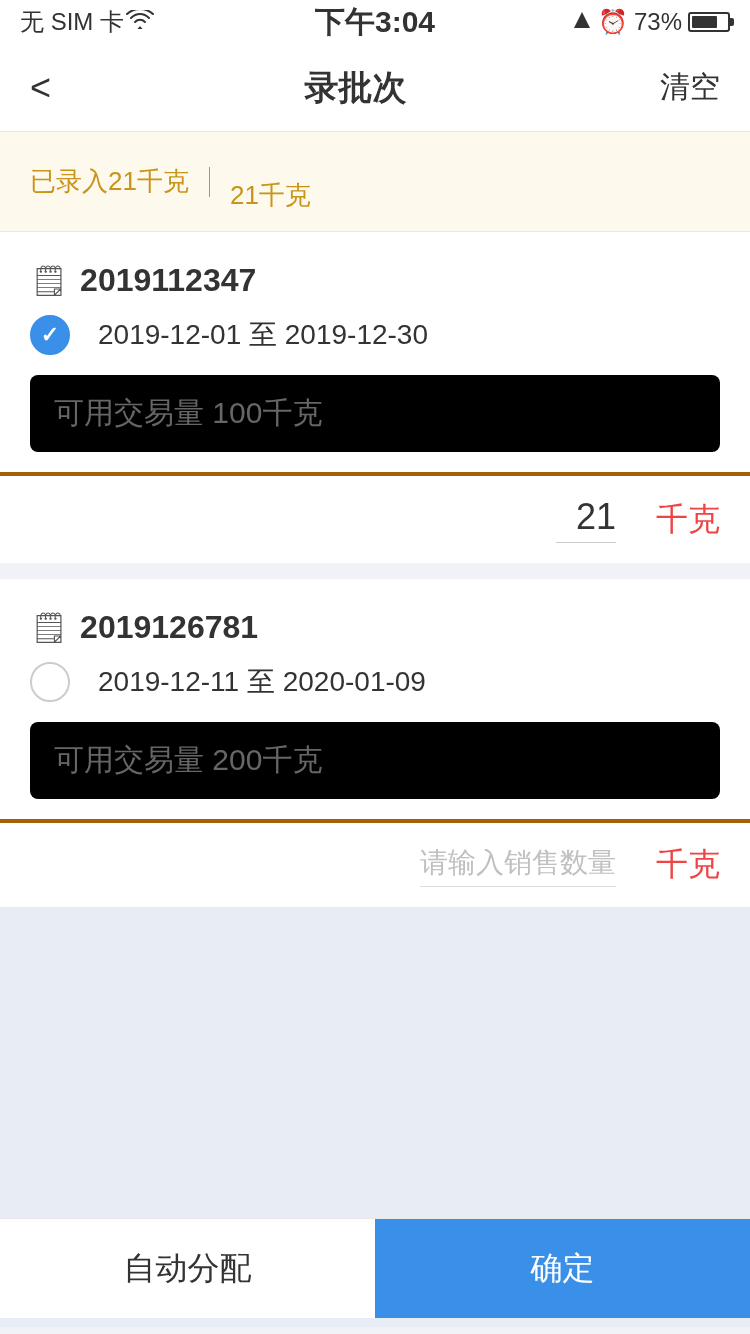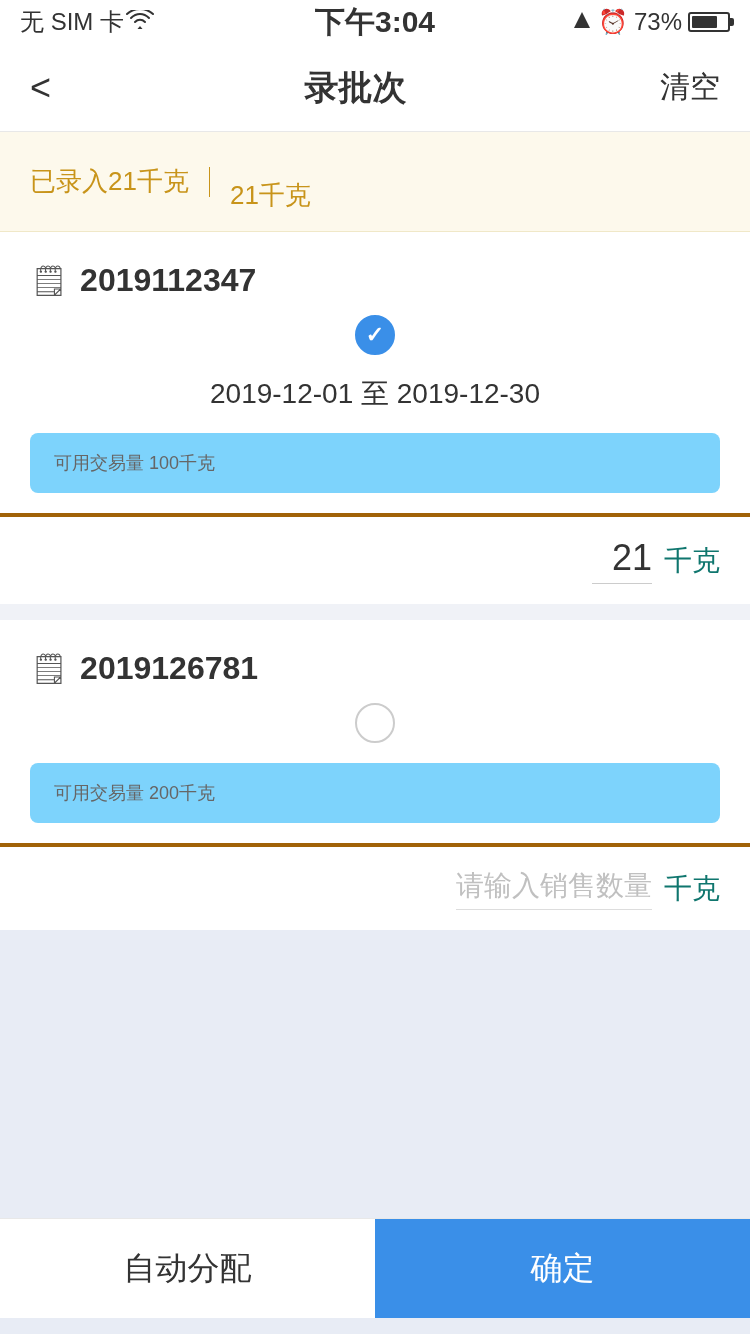--- a/index.html
+++ b/index.html
@@ -140,23 +140,22 @@
       color: #555;
     }
     .batch-id {
       font-size: 32px;
       font-weight: 600;
       color: #333;
     }
     .batch-date-row {
       display: flex;
       align-items: center;
-      gap: 20px;
+      gap: 28px;
       margin-bottom: 20px;
-      flex-direction: column;
     }
     .radio-btn {
       width: 40px;
       height: 40px;
       border-radius: 50%;
       border: 2px solid #ccc;
       background: #fff;
       flex-shrink: 0;
       display: flex;
       align-items: center;
@@ -170,45 +169,46 @@
       content: '✓';
       color: #fff;
       font-size: 22px;
       font-weight: bold;
     }
     .batch-date {
       font-size: 28px;
       color: #333;
     }
     .batch-available {
-      background: #7dd3fc;
+      background: #000000;
       border-radius: 8px;
       padding: 18px 24px;
-      font-size: 18px;
+      font-size: 30px;
       color: #666;
       margin: 0 0 0 0;
     }
 
     
     .quantity-row {
       display: flex;
       align-items: center;
       justify-content: flex-end;
       padding: 20px 30px;
       background: #fff;
       border-top: 4px solid #a16207;
     }
     .quantity-input-area {
       display: flex;
       align-items: center;
       gap: 12px;
     }
     .quantity-unit {
-      font-size: 28px;
-      color: #0f766e;
+      font-size: 32px;
+      color: #ef4444;
+      margin-left: 28px;
     }
     .quantity-display {
       font-size: 36px;
       color: #333;
       font-weight: 500;
       border-bottom: 1px solid #ccc;
       padding-bottom: 4px;
       min-width: 60px;
       text-align: right;
     }
@@ -337,20 +337,21 @@
   <div class="section-divider"></div>
 
   <div class="batch-card">
     <div class="batch-card-inner">
       <div class="batch-header">
         <span class="batch-icon">🗒</span>
         <span class="batch-id">2019126781</span>
       </div>
       <div class="batch-date-row">
         <div class="radio-btn"></div>
+        <span class="batch-date">2019-12-11 至 2020-01-09</span>
       </div>
       <div class="batch-available">可用交易量 200千克</div>
     </div>
     <div class="quantity-row">
       <div class="quantity-input-area">
         <span class="quantity-input-placeholder">请输入销售数量</span>
         <span class="quantity-unit">千克</span>
       </div>
     </div>
   </div>

